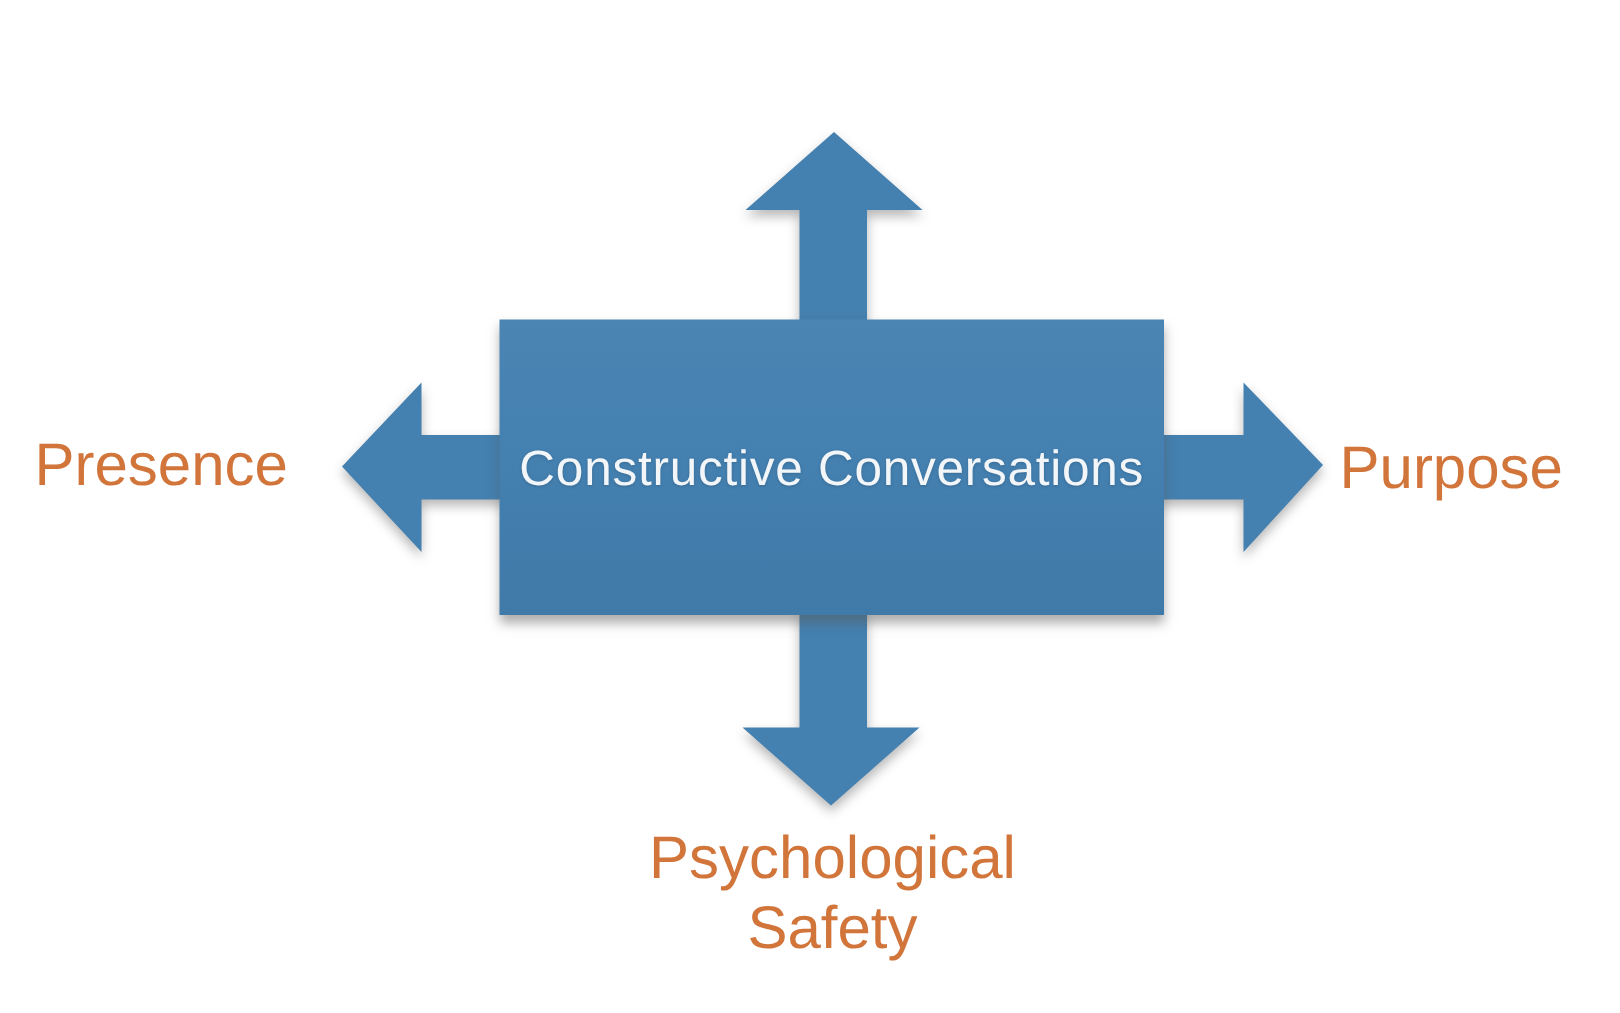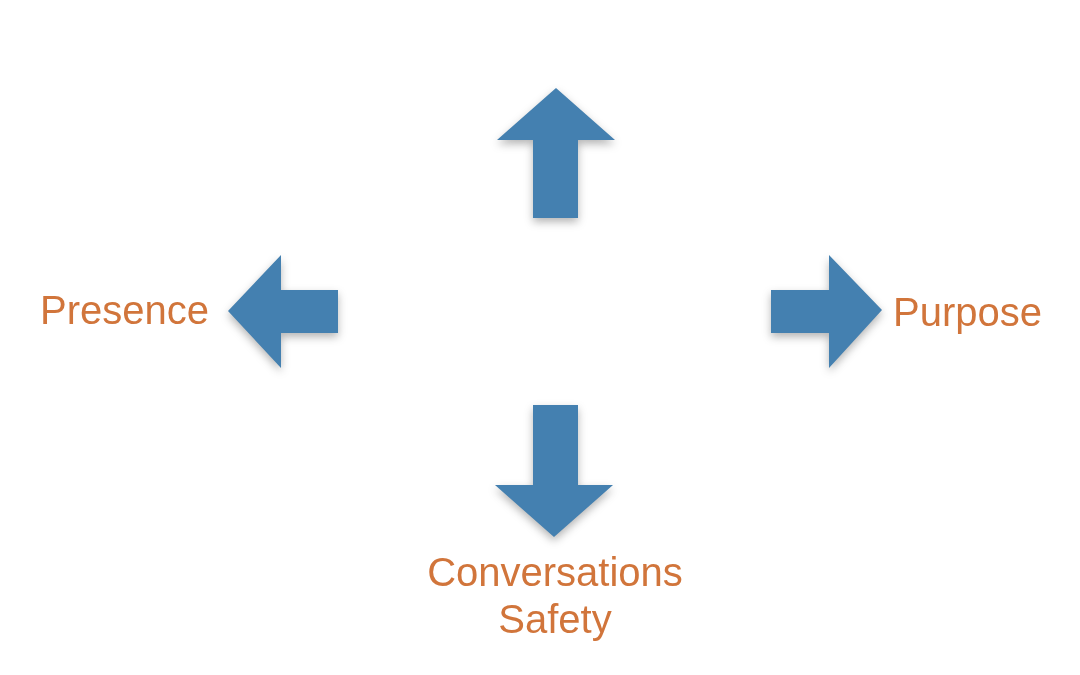--- a/index.html
+++ b/index.html
@@ -53,21 +53,21 @@
     font-weight: 400;
     line-height: 1.18;
     white-space: nowrap;
   }
   .label-top {
     left: 561px;
     top: 33px;
     transform: translateX(-50%);
   }
   .label-left {
-    left: 40px;
+    left: 23px;
     top: 287px;
   }
   .label-right {
     left: 893px;
     top: 289px;
   }
   .label-bottom {
     left: 555px;
     top: 549px;
     transform: translateX(-50%);
@@ -85,21 +85,24 @@
 
     <polygon class="arrow" points="533,218 533,140 497,140 556,88 615,140 578,140 578,218"></polygon>
 
     <polygon class="arrow" points="533,405 533,485 495,485 554,537 613,485 578,485 578,405"></polygon>
 
     <polygon class="arrow" points="338,290 281,290 281,255 228,311 281,368 281,333 338,333"></polygon>
 
     <polygon class="arrow" points="771,290 829,290 829,255 882,310 829,368 829,333 771,333"></polygon>
   </svg>
 
+  <div class="center-box">
+    <span class="center-label">Constructive Conversations</span>
+  </div>
 
 
   <div class="spoke-label label-right">Purpose</div>
 
-  <div class="spoke-label label-bottom">Conversations Safety</div>
+  <div class="spoke-label label-bottom">Psychological Safety</div>
 
   <div class="spoke-label label-left">Presence</div>
 
 </div>
 
 </body></html>

